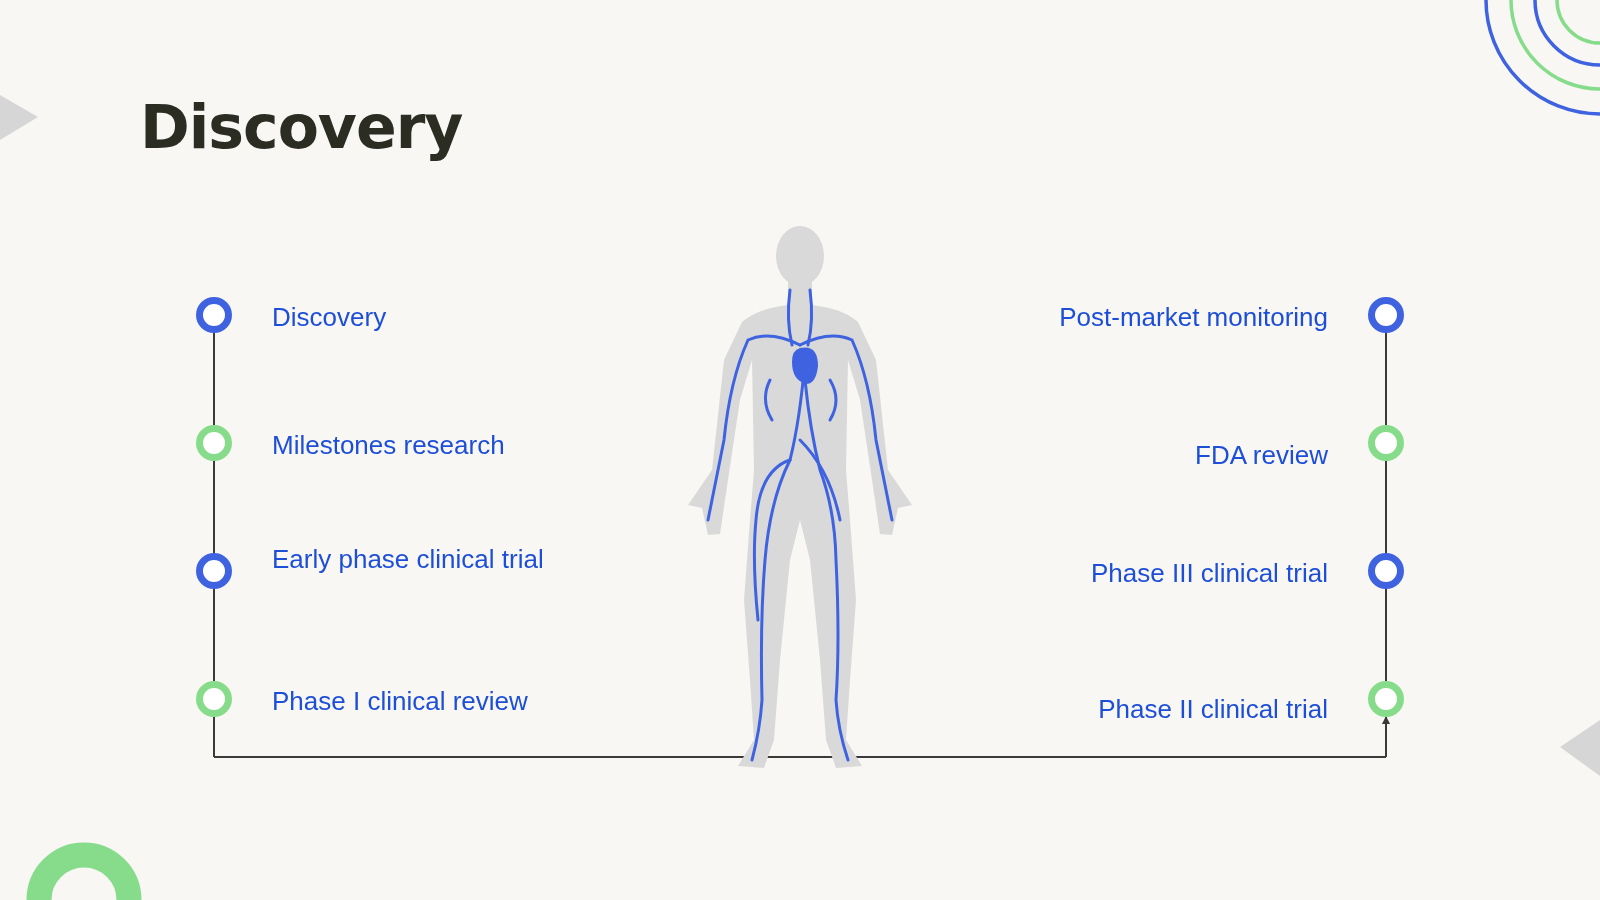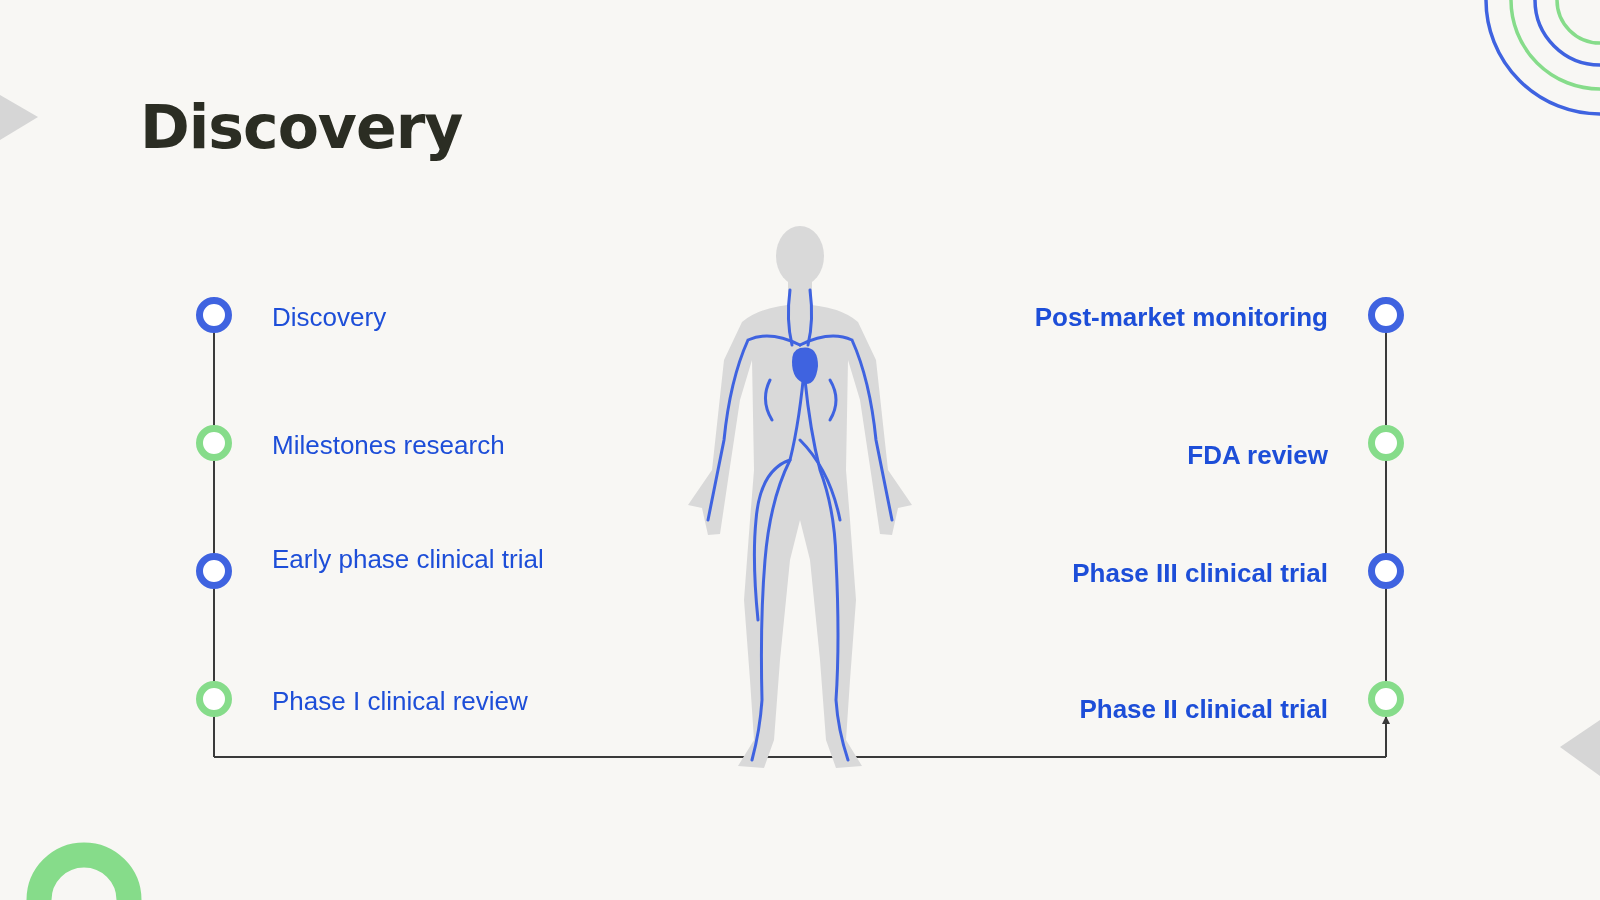--- a/index.html
+++ b/index.html
@@ -19,21 +19,21 @@
     color: #2b2d23;
     margin: 0;
   }
   .label {
     font-size: 26px;
     color: #1d4ed8;
     white-space: nowrap;
     line-height: 30px;
   }
   .label.left { left: 272px; }
-  .label.right { right: 272px; text-align: left; font-weight: bold; }
+  .label.right { right: 272px; text-align: left; }
   .node {
     width: 22px; height: 22px; border-radius: 50%;
     border: 7px solid #3f63e0;
     background: #ffffff;
   }
   .node.green { border-color: #86dc8a; }
   svg { position: absolute; left: 0; top: 0; }
 </style>
 </head>
 <body>

